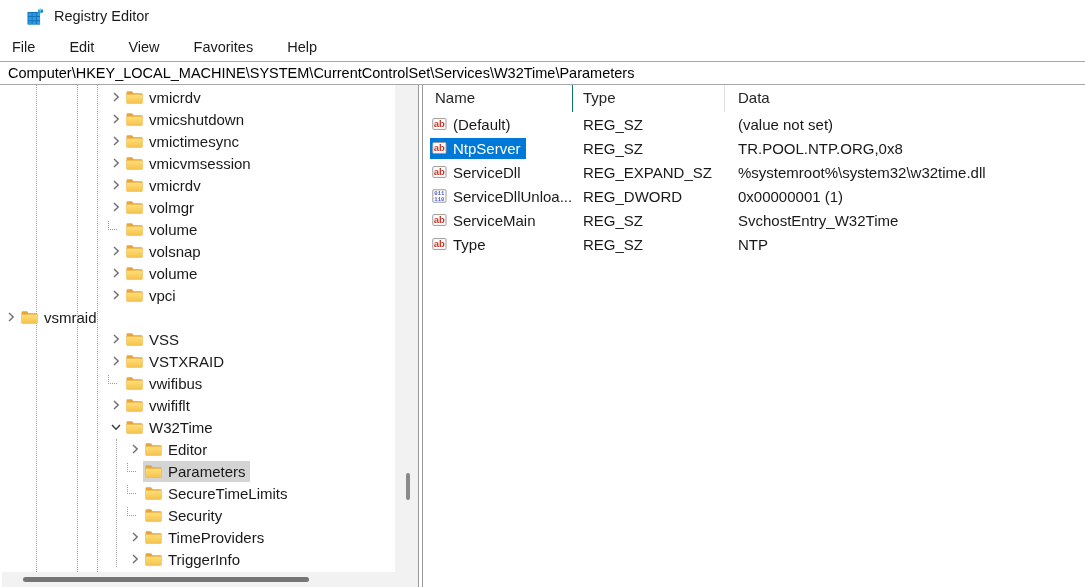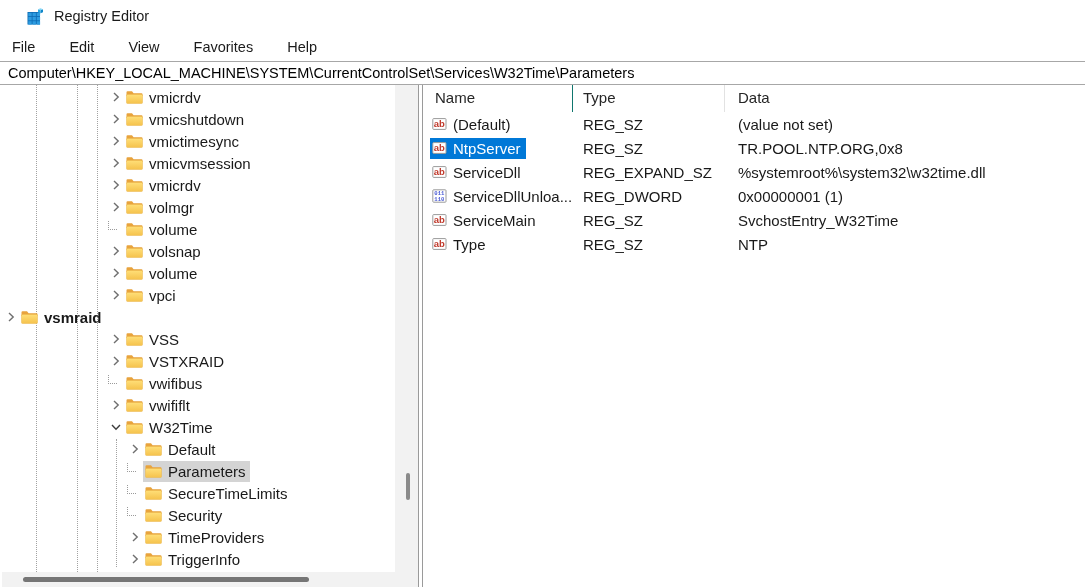--- a/index.html
+++ b/index.html
@@ -268,21 +268,21 @@
           <span class="node">
             <span class="ficon">
               <svg width="17" height="14" viewBox="0 0 17 14">
                 <path d="M0.5 2.2 Q0.5 1.2 1.5 1.2 L6 1.2 L7.6 3.2 L15.5 3.2 Q16.5 3.2 16.5 4.2 L16.5 6 L0.5 6 Z" fill="#e8a33d"></path>
                 <rect x="0.5" y="4.4" width="16" height="9.1" rx="1" fill="url(#fgrad)" stroke="#eab64a" stroke-width="0.5"></rect>
               </svg>
             </span>
             <span class="tlabel">vpci</span>
           </span>
         </div>
-        <div class="trow" style=" font-weight: bold;">
+        <div class="trow" style="">
           <span class="twisty">
             <svg width="10" height="10" viewBox="0 0 10 10">
               <path d="M3 1 L7.2 5 L3 9" fill="none" stroke="#6f6f6f" stroke-width="1.4"></path>
             </svg>
           </span>
           <span class="node">
             <span class="ficon">
               <svg width="17" height="14" viewBox="0 0 17 14">
                 <path d="M0.5 2.2 Q0.5 1.2 1.5 1.2 L6 1.2 L7.6 3.2 L15.5 3.2 Q16.5 3.2 16.5 4.2 L16.5 6 L0.5 6 Z" fill="#e8a33d"></path>
                 <rect x="0.5" y="4.4" width="16" height="9.1" rx="1" fill="url(#fgrad)" stroke="#eab64a" stroke-width="0.5"></rect>
@@ -375,21 +375,21 @@
               <path d="M3 1 L7.2 5 L3 9" fill="none" stroke="#6f6f6f" stroke-width="1.4"></path>
             </svg>
           </span>
           <span class="node">
             <span class="ficon">
               <svg width="17" height="14" viewBox="0 0 17 14">
                 <path d="M0.5 2.2 Q0.5 1.2 1.5 1.2 L6 1.2 L7.6 3.2 L15.5 3.2 Q16.5 3.2 16.5 4.2 L16.5 6 L0.5 6 Z" fill="#e8a33d"></path>
                 <rect x="0.5" y="4.4" width="16" height="9.1" rx="1" fill="url(#fgrad)" stroke="#eab64a" stroke-width="0.5"></rect>
               </svg>
             </span>
-            <span class="tlabel">Default</span>
+            <span class="tlabel">Editor</span>
           </span>
         </div>
         <div class="trow" style="padding-left: 124px;">
           <span class="twisty">
             <span class="leafdot"></span>
           </span>
           <span class="node sel-gray">
             <span class="ficon">
               <svg width="17" height="14" viewBox="0 0 17 14">
                 <path d="M0.5 2.2 Q0.5 1.2 1.5 1.2 L6 1.2 L7.6 3.2 L15.5 3.2 Q16.5 3.2 16.5 4.2 L16.5 6 L0.5 6 Z" fill="#e8a33d"></path>

